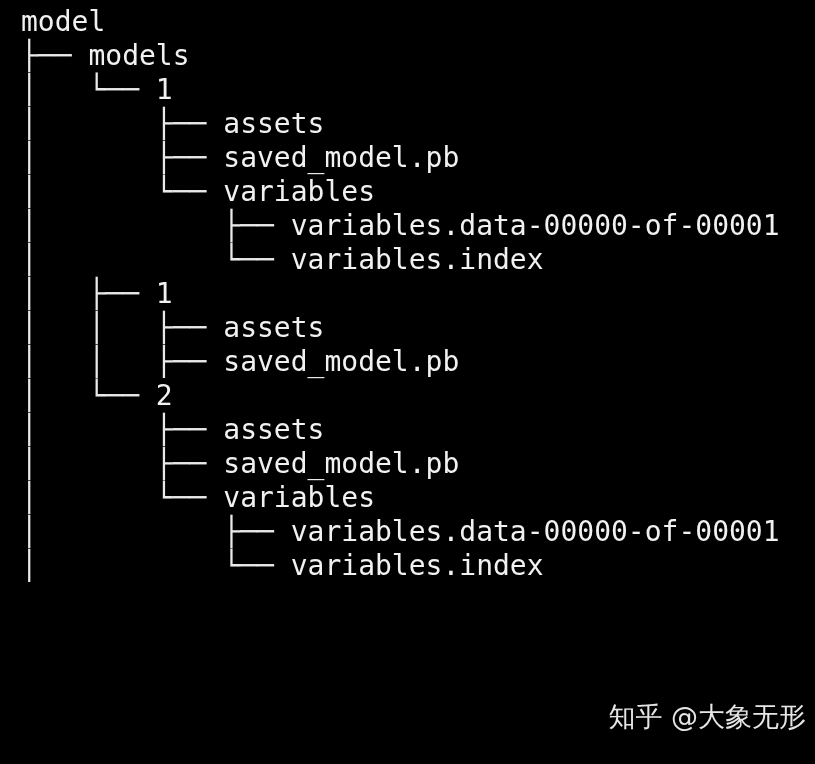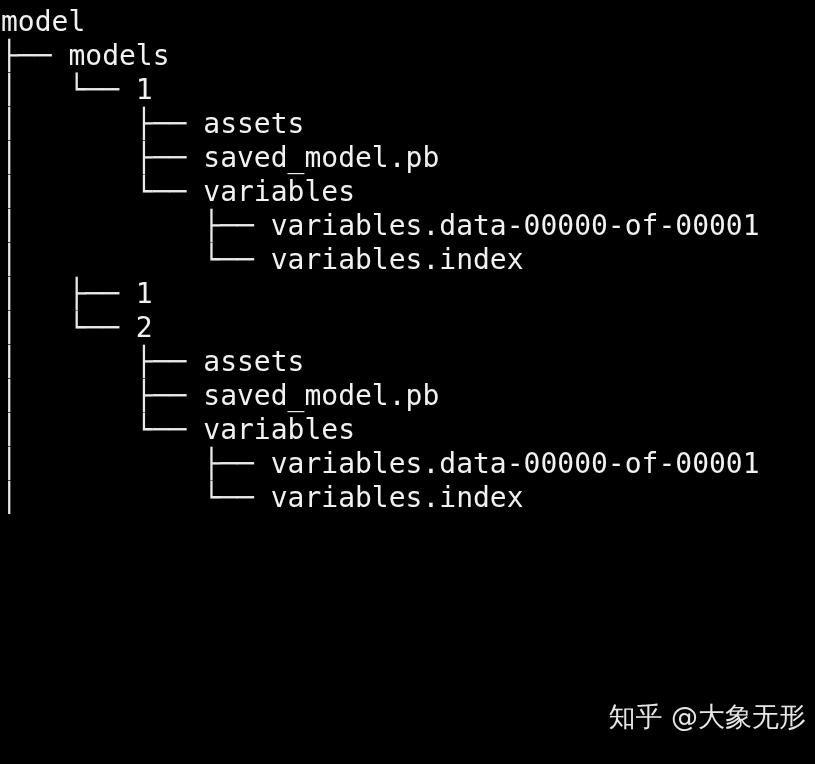--- a/index.html
+++ b/index.html
@@ -13,21 +13,21 @@
     overflow: hidden;
     position: relative;
   }
   .terminal {
     position: absolute;
     top: 0;
     left: 0;
     width: 815px;
     height: 764px;
     background: #000000;
-    padding: 5px 0 0 1px;
+    padding: 5px 0 0 21px;
     box-sizing: border-box;
     font-family: "DejaVu Sans Mono", "Liberation Mono", monospace;
     font-size: 28px;
     line-height: 34px;
     color: #f1f1f1;
   }
   .tree-row {
     white-space: pre;
     height: 34px;
   }
@@ -54,20 +54,22 @@
 <div class="terminal">
   <div class="tree-row"><span class="prefix"></span><span class="entry">model</span></div>
   <div class="tree-row"><span class="prefix">├── </span><span class="entry">models</span></div>
   <div class="tree-row"><span class="prefix">│   └── </span><span class="entry">1</span></div>
   <div class="tree-row"><span class="prefix">│       ├── </span><span class="entry">assets</span></div>
   <div class="tree-row"><span class="prefix">│       ├── </span><span class="entry">saved_model.pb</span></div>
   <div class="tree-row"><span class="prefix">│       └── </span><span class="entry">variables</span></div>
   <div class="tree-row"><span class="prefix">│           ├── </span><span class="entry">variables.data-00000-of-00001</span></div>
   <div class="tree-row"><span class="prefix">│           └── </span><span class="entry">variables.index</span></div>
   <div class="tree-row"><span class="prefix">│   ├── </span><span class="entry">1</span></div>
+  <div class="tree-row"><span class="prefix">│   │   ├── </span><span class="entry">assets</span></div>
+  <div class="tree-row"><span class="prefix">│   │   ├── </span><span class="entry">saved_model.pb</span></div>
   <div class="tree-row"><span class="prefix">│   └── </span><span class="entry">2</span></div>
   <div class="tree-row"><span class="prefix">│       ├── </span><span class="entry">assets</span></div>
   <div class="tree-row"><span class="prefix">│       ├── </span><span class="entry">saved_model.pb</span></div>
   <div class="tree-row"><span class="prefix">│       └── </span><span class="entry">variables</span></div>
   <div class="tree-row"><span class="prefix">│           ├── </span><span class="entry">variables.data-00000-of-00001</span></div>
   <div class="tree-row"><span class="prefix">│           └── </span><span class="entry">variables.index</span></div>
 </div>
 
 <div class="watermark">知乎 @大象无形</div>
 

